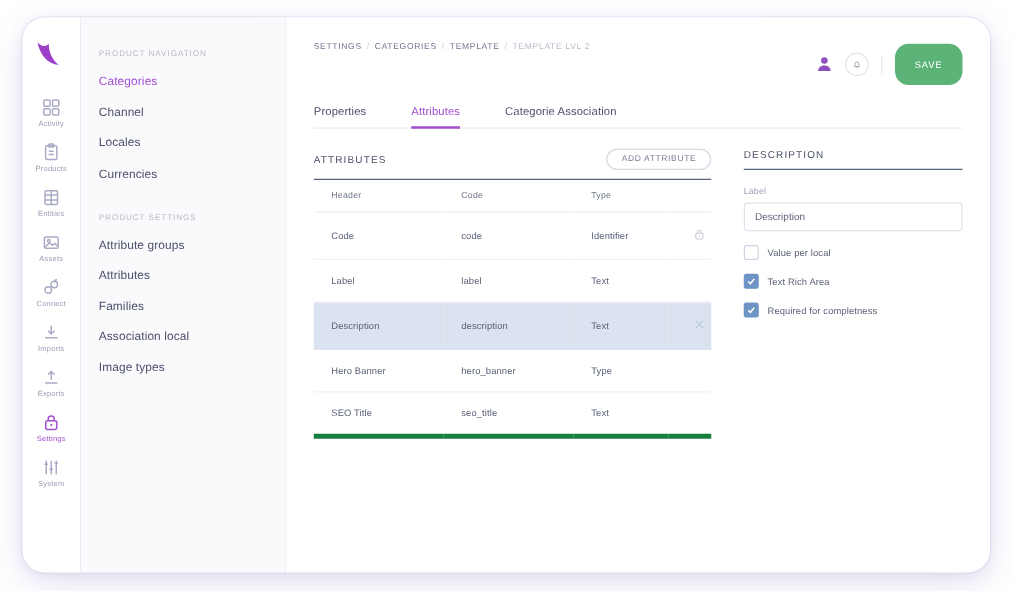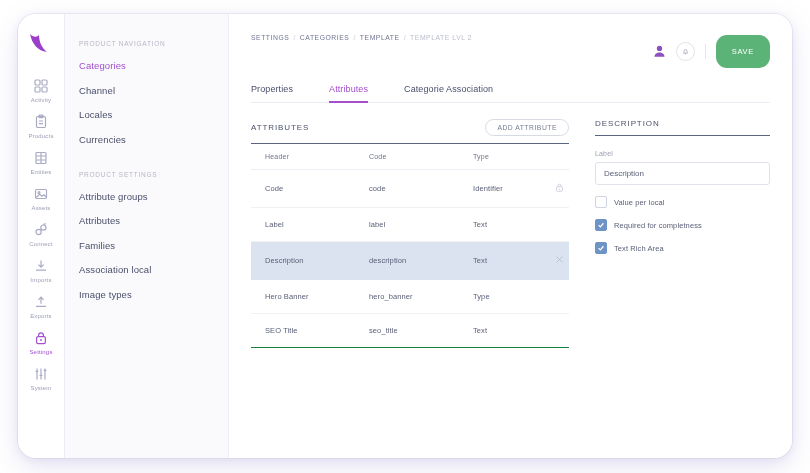--- a/index.html
+++ b/index.html
@@ -242,21 +242,21 @@
     padding: 9px 0 9px 14px;
     border-bottom: 1px solid #eceef3;
   }
   table.attr-table td {
     font-size: 7.5px;
     color: #5b6178;
     padding: 12px 0 12px 14px;
     border-bottom: 1px solid #f1f2f6;
     letter-spacing: 0.1px;
   }
-  table.attr-table tr:last-child td { border-bottom: 1px solid #15803d; }
+  table.attr-table tr:last-child td { border-bottom: 4px solid #15803d; }
   td.c-header { color: #b06ad4; }
   tr.row { cursor: pointer; }
   tr.row.selected td { background: #dbe3f0; border-bottom-color: #dbe3f0; }
   .col-header { width: 104px; }
   .col-code   { width: 104px; }
   .col-type   { width: auto; }
   .col-act    { width: 34px; }
   td.c-act { text-align: center; padding-left: 0; padding-right: 10px; }
   .lock-ico { color: #c6c9d6; display:inline-block; }
   .x-ico { color: #aebad0; display:inline-block; cursor:pointer; }
@@ -557,29 +557,29 @@
             </span>
             <span class="check-label">Value per local</span>
           </div>
 
           <div class="check-row">
             <span class="cbox checked">
               <svg viewBox="0 0 10 10" width="8" height="8" fill="none" stroke="#ffffff" stroke-width="1.5">
                   <path d="M2 5.2 L4.2 7.3 L8 2.8"></path>
                 </svg>
             </span>
-            <span class="check-label">Required for completness</span>
+            <span class="check-label">Text Rich Area</span>
           </div>
 
           <div class="check-row">
             <span class="cbox checked">
               <svg viewBox="0 0 10 10" width="8" height="8" fill="none" stroke="#ffffff" stroke-width="1.5">
                   <path d="M2 5.2 L4.2 7.3 L8 2.8"></path>
                 </svg>
             </span>
-            <span class="check-label">Text Rich Area</span>
+            <span class="check-label">Required for completness</span>
           </div>
         </div>
 
       </div>
     </div>
   </div>
 </div>
 
 </body></html>

